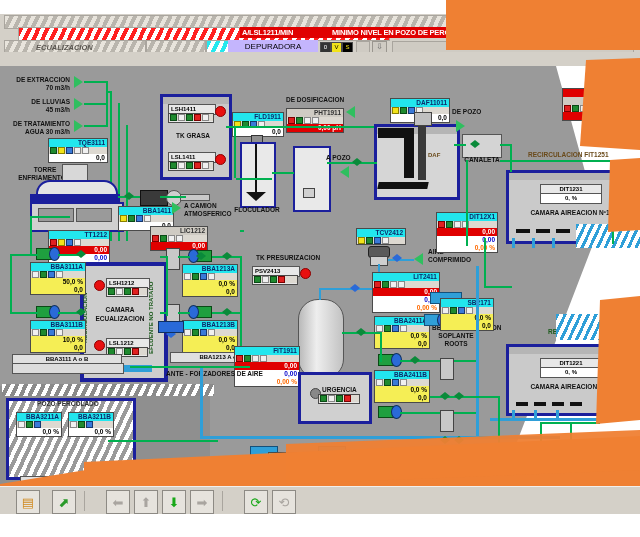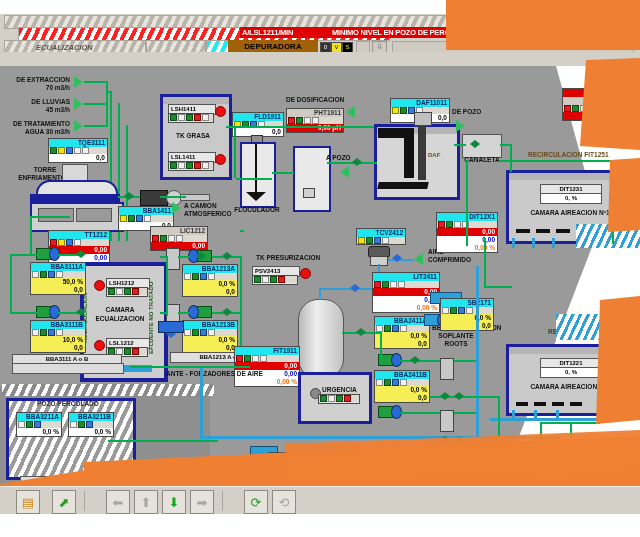--- a/index.html
+++ b/index.html
@@ -8,22 +8,22 @@
   #root{position:relative;width:640px;height:537px;overflow:hidden;background:#ffffff;}
 
   
   .banner{position:absolute;left:0;top:14px;width:640px;height:52px;background:#d4d0c8;}
   .bnrow{position:absolute;left:4px;height:11px;background:#c8c4bc;border:1px solid #a9a59e;}
   .hatch-red{background:repeating-linear-gradient(115deg,#ff2020 0 4px,#ffffff 4px 8px);}
   .hatch-gray{background:repeating-linear-gradient(115deg,#e8e4dc 0 4px,#b9b5ad 4px 8px);}
   .hatch-cyan{background:repeating-linear-gradient(115deg,#25e8ee 0 4px,#ffffff 4px 8px);}
   .redtag{position:absolute;background:#e00000;color:#fff;font-size:7.5px;line-height:11px;
           padding:0 2px;white-space:nowrap;font-weight:bold;letter-spacing:-.2px;}
-  .cyantag{position:absolute;background:#a16207;color:#000;font-size:8px;line-height:12px;
-           font-weight:bold;text-align:center;}
+  .cyantag{position:absolute;background:#c4b5fd;color:#000;font-size:8px;line-height:12px;
+           font-weight:normal;text-align:center;}
   .bn-dos{position:absolute;font-size:7.5px;font-weight:bold;color:#5a5650;font-style:italic;}
   .minibtn{position:absolute;width:9px;height:9px;border:1px solid #4a4a4a;font-size:6px;
            line-height:9px;text-align:center;color:#fff;background:#333;}
   .arrowbtn{position:absolute;width:13px;height:11px;background:#cfcbc3;border:1px solid #9a968f;
             font-size:8px;line-height:10px;text-align:center;color:#666;}
   .bncell{position:absolute;height:11px;background:#cfcbc3;border:1px solid #a9a59e;}
 
   
   #canvas{position:absolute;left:0;top:66px;width:640px;height:420px;background:#9a9a9a;}
 

